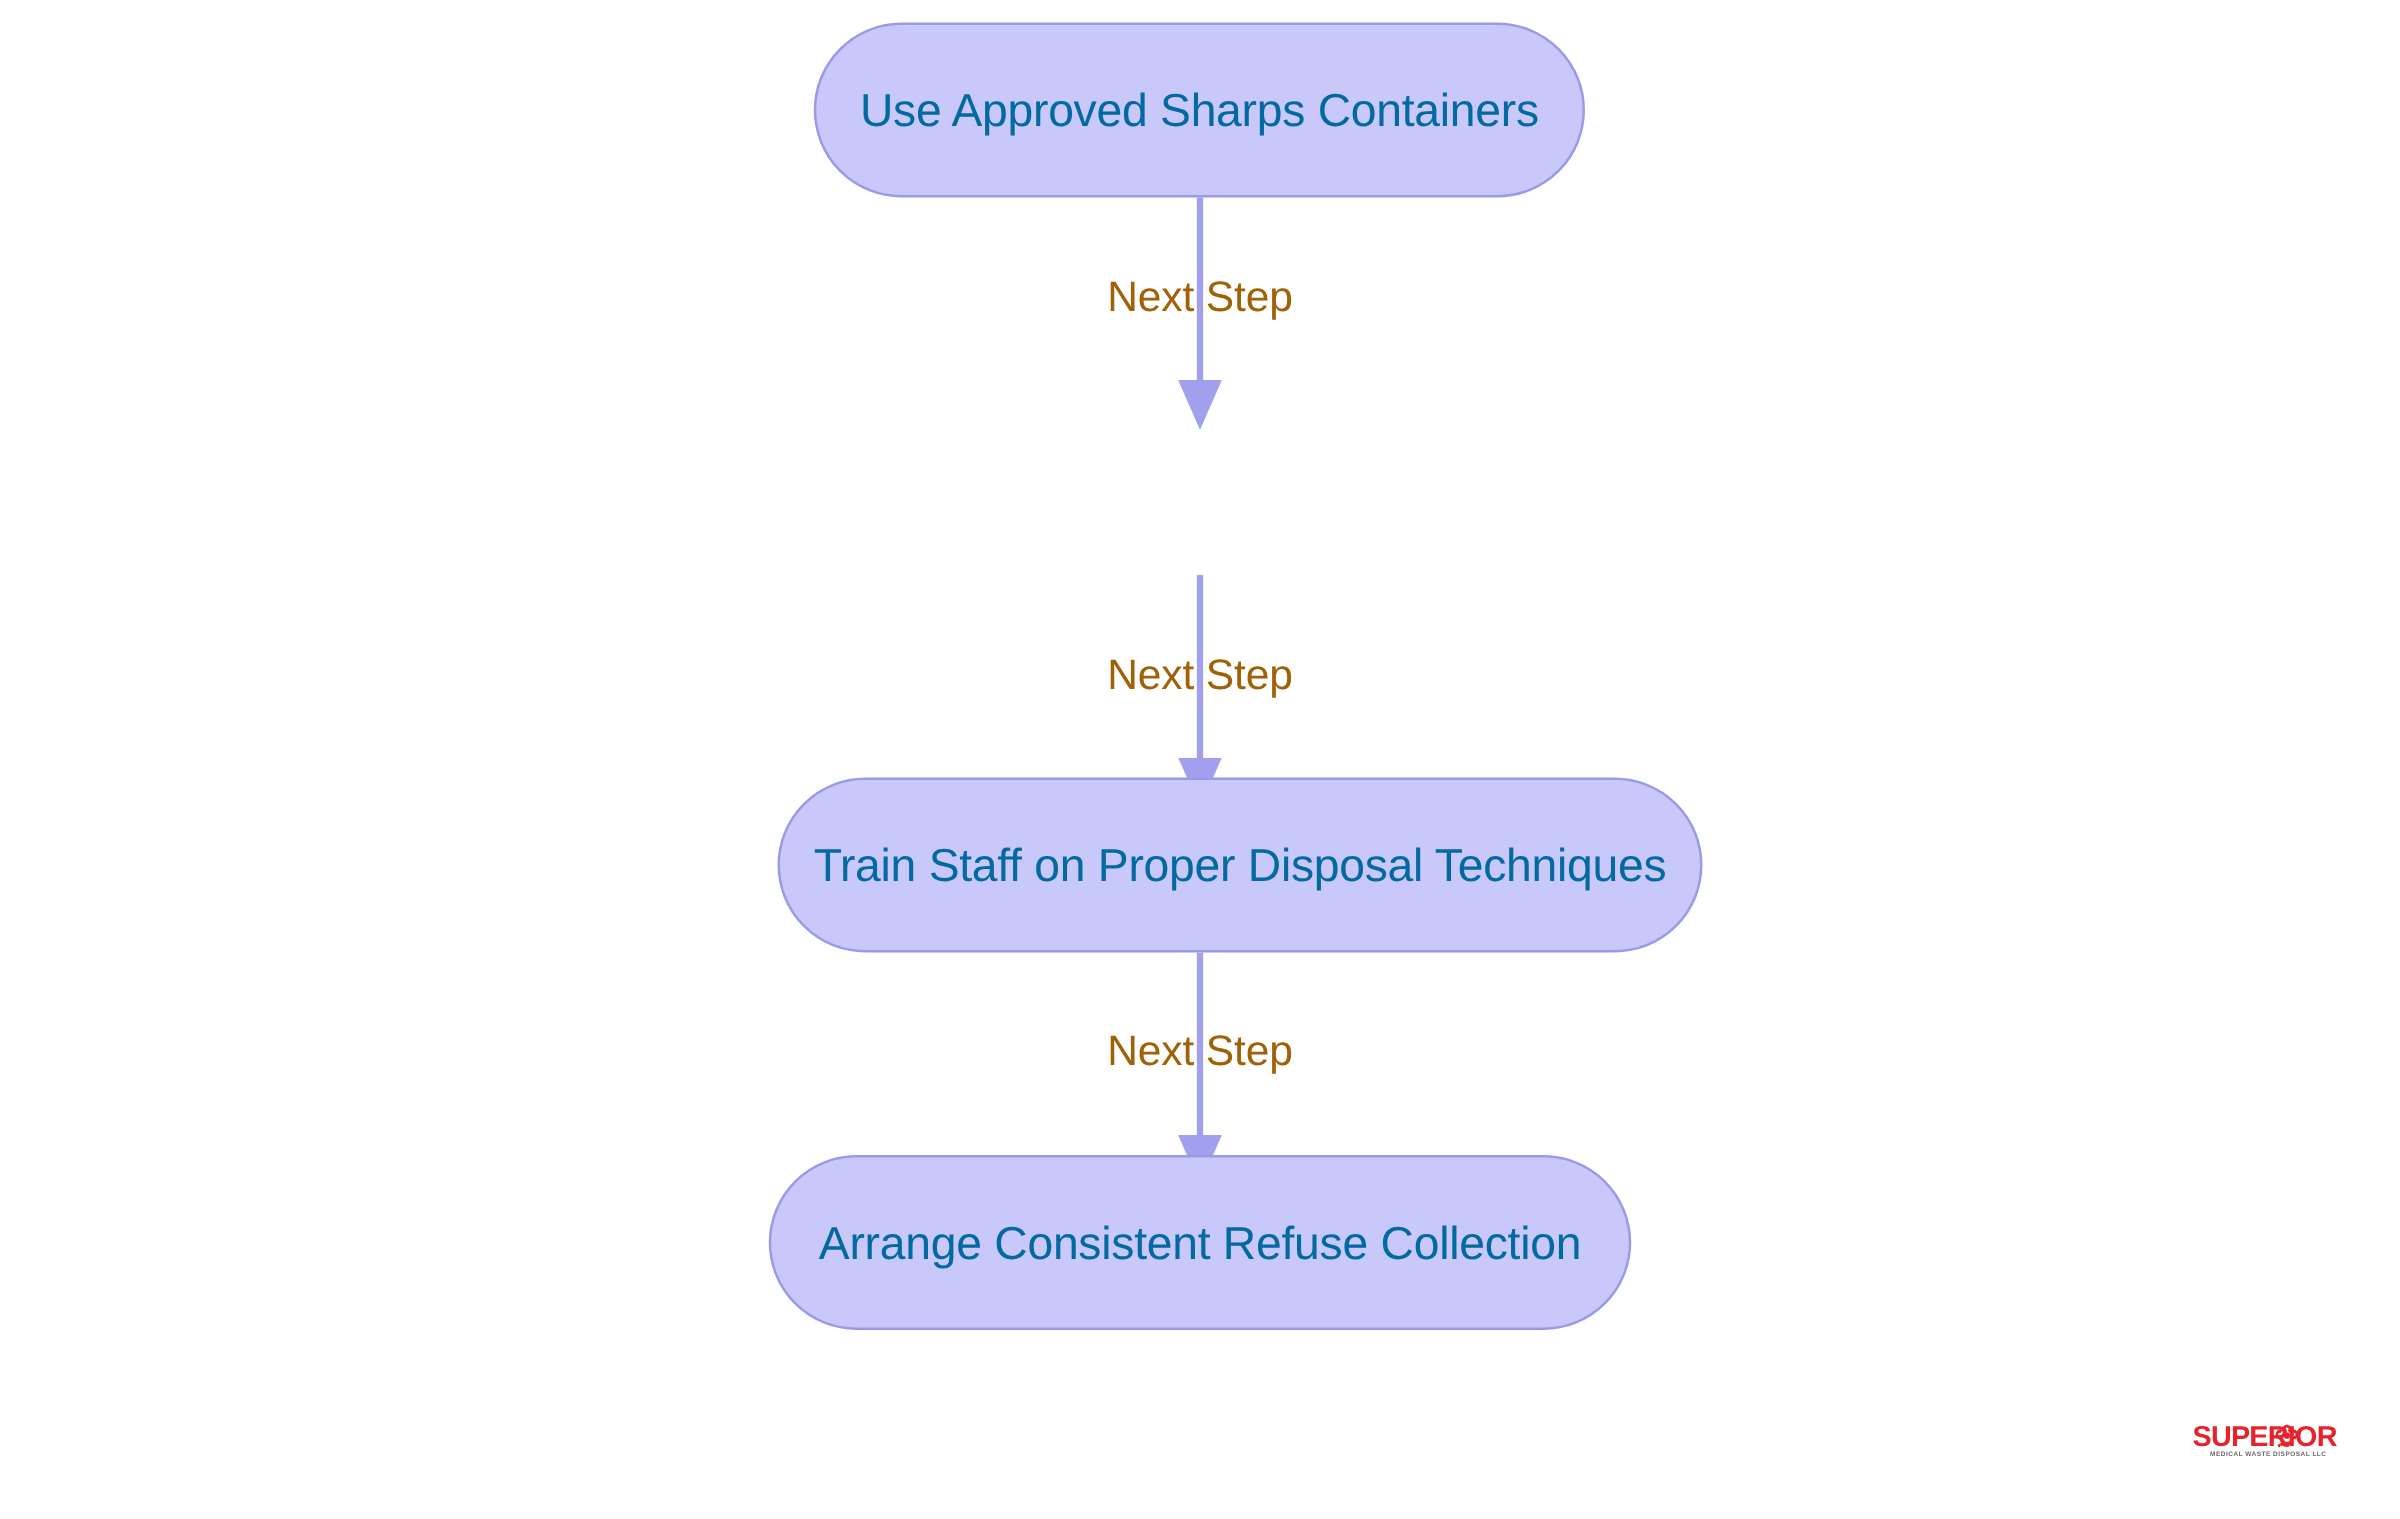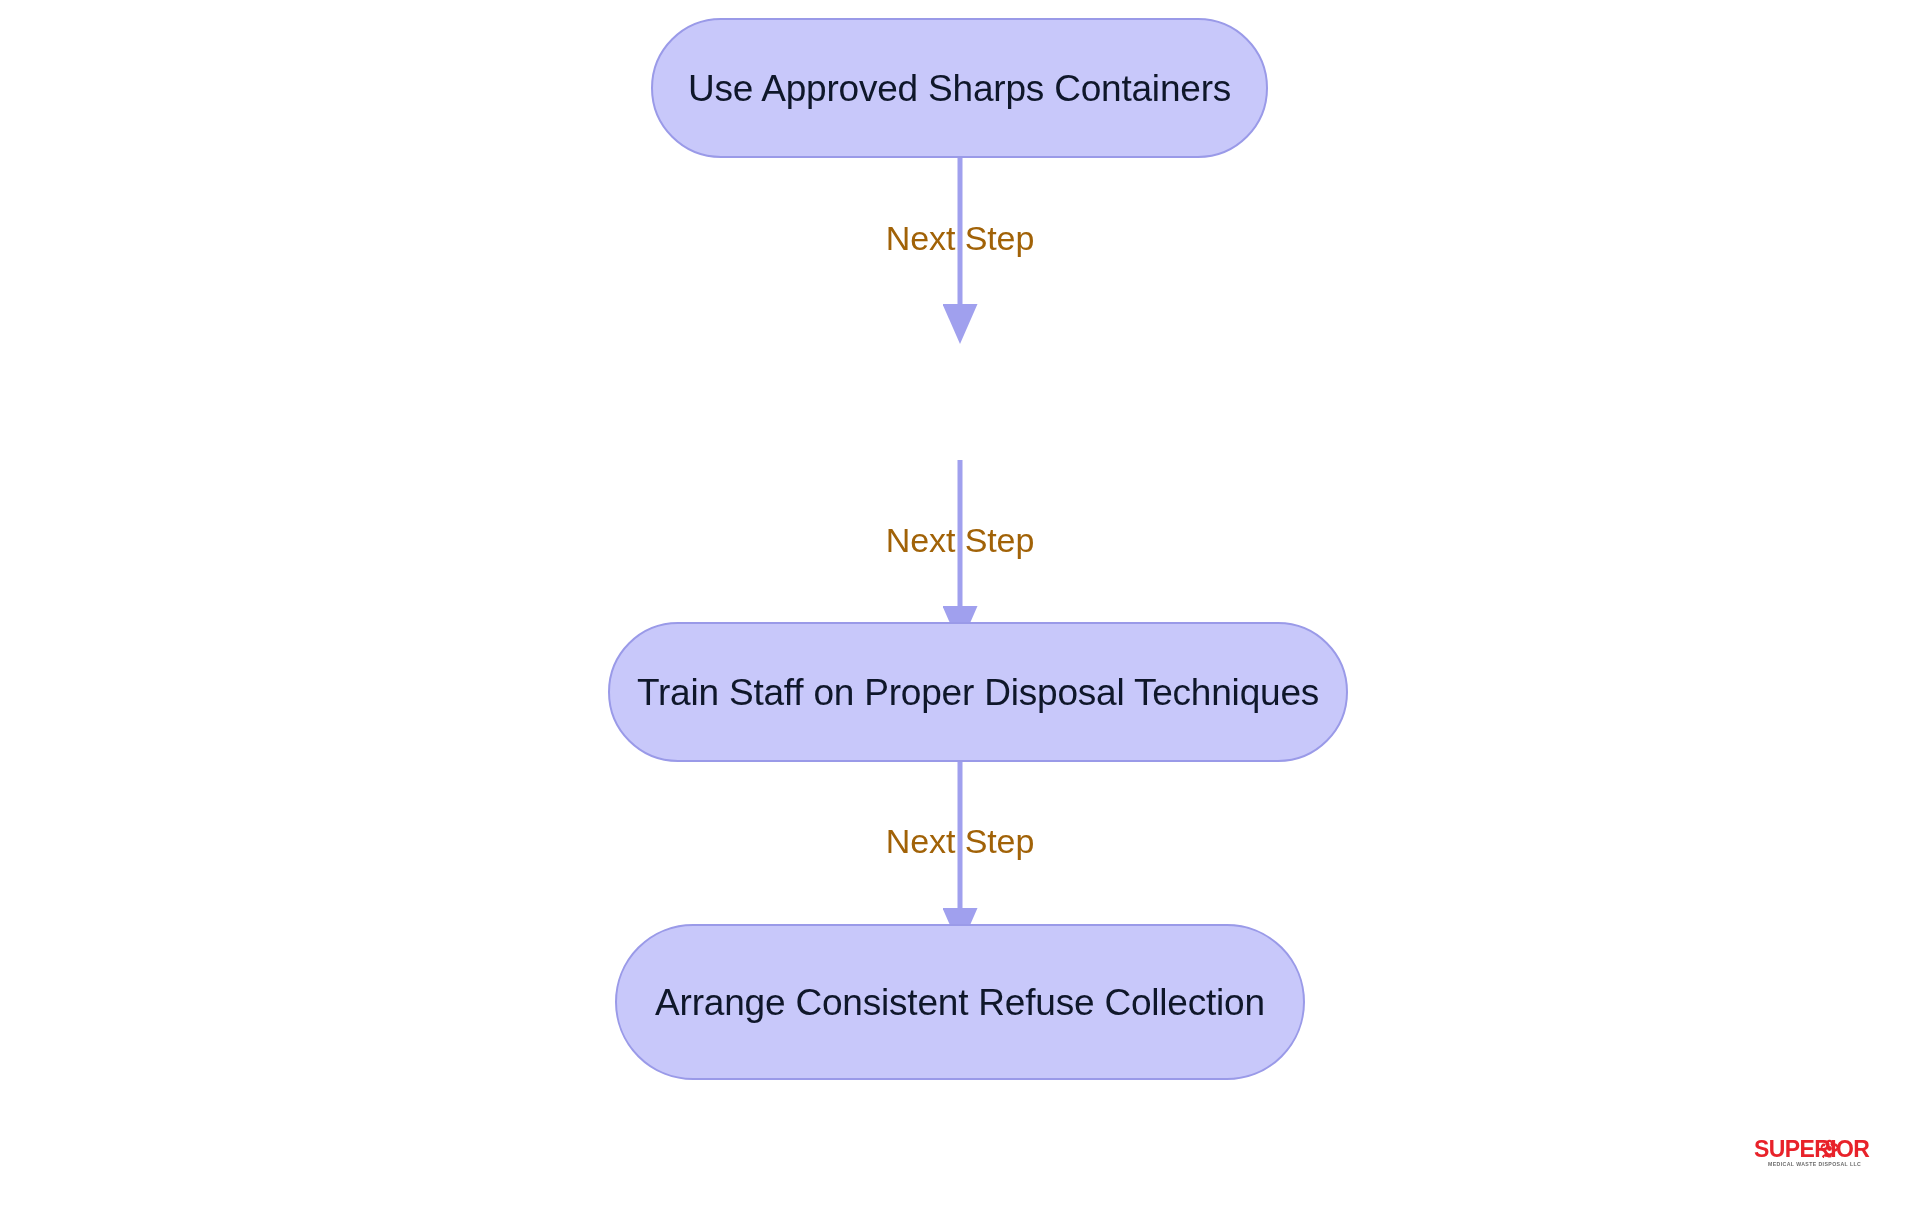--- a/index.html
+++ b/index.html
@@ -29,33 +29,33 @@
     box-sizing: border-box;
     display: flex;
     align-items: center;
     justify-content: center;
     background: #c8c8fa;
     border: 2px solid #9a9ae8;
     border-radius: 9999px;
     z-index: 3;
   }
   .node-label {
-    color: #0f172a;
+    color: #0369a1;
     font-family: "Liberation Sans", sans-serif;
     font-size: 37px;
     font-weight: 400;
     letter-spacing: -0.2px;
     white-space: nowrap;
     line-height: 1;
   }
 
   #node-1 { left: 651px;  top: 18px;   width: 617px; height: 140px; }
   #node-2 { left: 615px;  top: 320px;  width: 690px; height: 140px; }
-  #node-3 { left: 608px;  top: 622px;  width: 740px; height: 140px; }
-  #node-4 { left: 615px;  top: 924px;  width: 690px; height: 156px; align-items: center; }
+  #node-3 { left: 622px;  top: 622px;  width: 740px; height: 140px; }
+  #node-4 { left: 615px;  top: 924px;  width: 690px; height: 140px; align-items: center; }
 
   
   .connector {
     position: absolute;
     left: 0;
     top: 0;
     width: 1920px;
     height: 1215px;
     z-index: 1;
     pointer-events: none;

